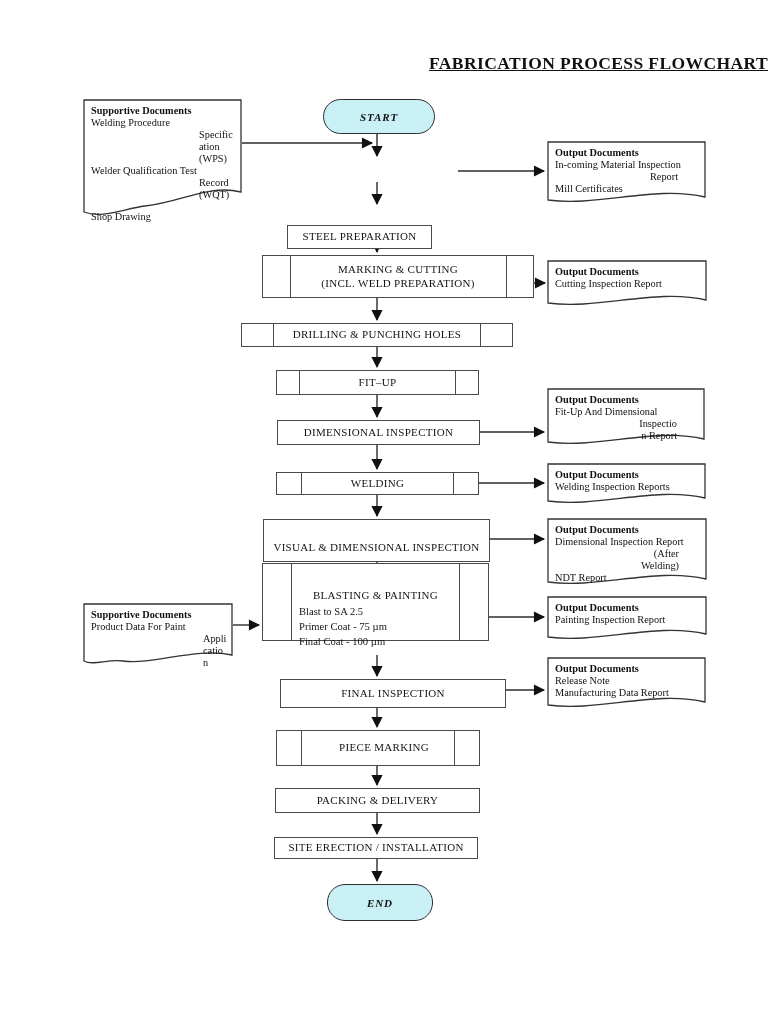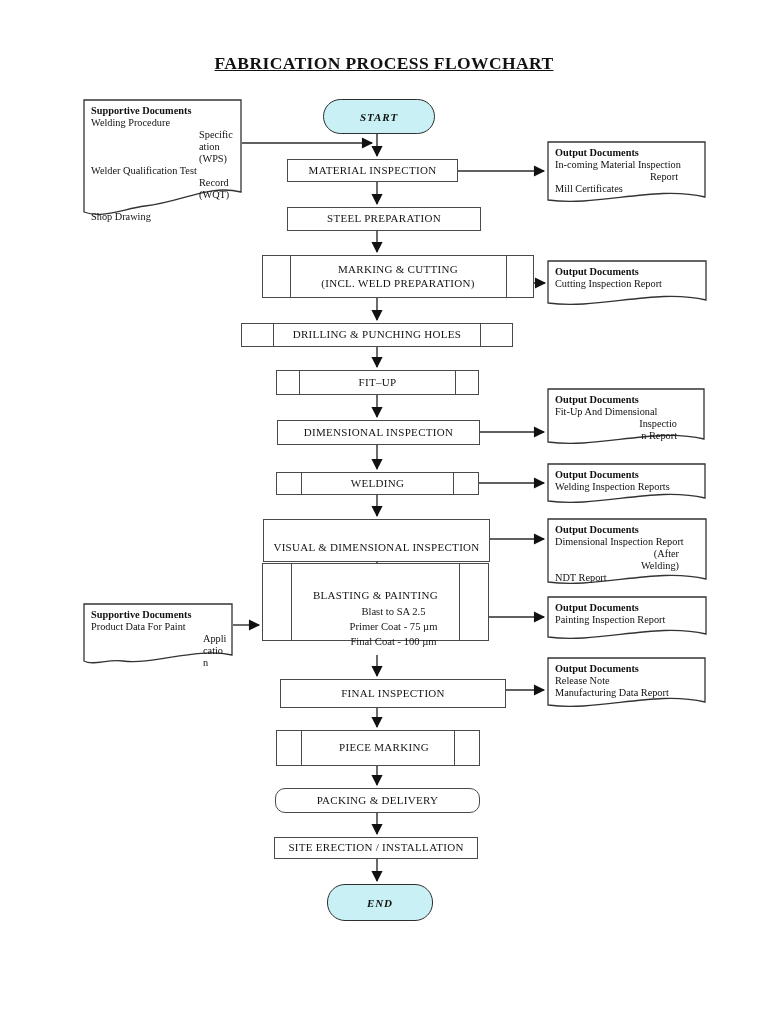--- a/index.html
+++ b/index.html
@@ -1,18 +1,18 @@
 <!DOCTYPE html>
 <html><head>
 <meta charset="utf-8">
 <style>
   html,body{margin:0;padding:0;background:#ffffff;}
   body{width:768px;height:1024px;font-family:"Liberation Serif",serif;color:#111;}
   .page{position:relative;width:768px;height:1024px;background:#fff;overflow:hidden;}
-  .title{position:absolute;left:0;top:53px;width:100%;text-align:center;
+  .title{position:absolute;left:0;top:53px;width:100%;text-align:right;
          font-weight:bold;font-size:17.5px;letter-spacing:.4px;}
   .title span{text-decoration:underline;}
   .connectors{position:absolute;left:0;top:0;width:768px;height:1024px;pointer-events:none;}
   .connectors line{stroke:#2b2b2b;stroke-width:1.4;}
   .pbox{position:absolute;border:1.5px solid #4a4a4a;background:#fff;box-sizing:border-box;
         display:flex;align-items:center;justify-content:center;text-align:center;
         font-size:11px;line-height:1.25;letter-spacing:.3px;color:#141414;}
   .pbox.top{align-items:flex-start;padding-top:21px;}
   .dv{position:absolute;top:-1px;bottom:-1px;width:0;border-left:1.4px solid #4a4a4a;}
   .terminal{position:absolute;background:#c9f1f5;border:1.6px solid #2f2f2f;border-radius:18px;
@@ -22,21 +22,21 @@
   .doc > svg{position:absolute;left:0;top:0;overflow:visible;}
   .doc path{fill:#ffffff;stroke:#333;stroke-width:1.3;}
   .doc-text{position:relative;padding:6px 16px 0 8px;font-size:10.3px;line-height:12px;}
   .doc-text .hd{font-weight:bold;}
   .doc-text .wr{text-align:right;padding-right:12px;}
   .doc-text .rc{margin-left:108px;}
   .doc-text .rc2{margin-left:112px;}
   .doc-text .shop{margin-top:10px;}
   .blast{width:100%;padding-top:4px;font-size:11px;}
   .blast .bt{text-align:center;letter-spacing:.3px;}
-  .blast .bl{text-align:center;padding-left:36px;margin-top:2px;font-size:10.6px;letter-spacing:0;}
+  .blast .bl{text-align:left;padding-left:36px;margin-top:2px;font-size:10.6px;letter-spacing:0;}
 </style>
 </head>
 <body>
 
 <div class="page">
 
   <div class="title"><span>FABRICATION PROCESS FLOWCHART</span></div>
 
   <svg class="connectors">
     <defs>
@@ -69,25 +69,22 @@
     <line x1="490" y1="690" x2="544" y2="690" marker-end="url(#ah)"></line>
   </svg>
 
   <div class="terminal" style="left:323px;top:99px;width:112px;height:35px;">
     <span>START</span>
   </div>
   <div class="terminal" style="left:327px;top:884px;width:106px;height:37px;">
     <span>END</span>
   </div>
 
-  <div class="pbox" style="left:287px;top:159px;width:171px;height:23px;">
-    <span>MATERIAL INSPECTION</span>
-  </div>
-
-  <div class="pbox" style="left:287px;top:207px;width:194px;height:24px;">
+
+  <div class="pbox" style="left:287px;top:225px;width:145px;height:24px;">
     <span>STEEL PREPARATION</span>
   </div>
 
   <div class="pbox" style="left:262px;top:255px;width:272px;height:43px;">
     <i class="dv" style="left:27px"></i>
     <i class="dv" style="right:26px"></i>
     <span>
       <div>MARKING &amp; CUTTING</div>
       <div>(INCL. WELD PREPARATION)</div>
     </span>
@@ -133,21 +130,21 @@
   <div class="pbox" style="left:280px;top:679px;width:226px;height:29px;">
     <span>FINAL INSPECTION</span>
   </div>
 
   <div class="pbox" style="left:276px;top:730px;width:204px;height:36px;padding-left:12px;">
     <i class="dv" style="left:24px"></i>
     <i class="dv" style="right:24px"></i>
     <span>PIECE MARKING</span>
   </div>
 
-  <div class="pbox" style="left:275px;top:788px;width:205px;height:25px;border-radius:10px;">
+  <div class="pbox" style="left:275px;top:788px;width:205px;height:25px;">
     <span>PACKING &amp; DELIVERY</span>
   </div>
 
   <div class="pbox" style="left:274px;top:837px;width:204px;height:22px;">
     <span>SITE ERECTION / INSTALLATION</span>
   </div>
 
   <div class="doc" style="left:83px;top:99px;width:159px;height:120px;">
     <svg width="159" height="120" viewBox="0 0 159 120" preserveAspectRatio="none">
       <path d="M1,1 H158 V93 C125,85 100,103 62,107 C40,110 18,120 1,113 Z"></path>

